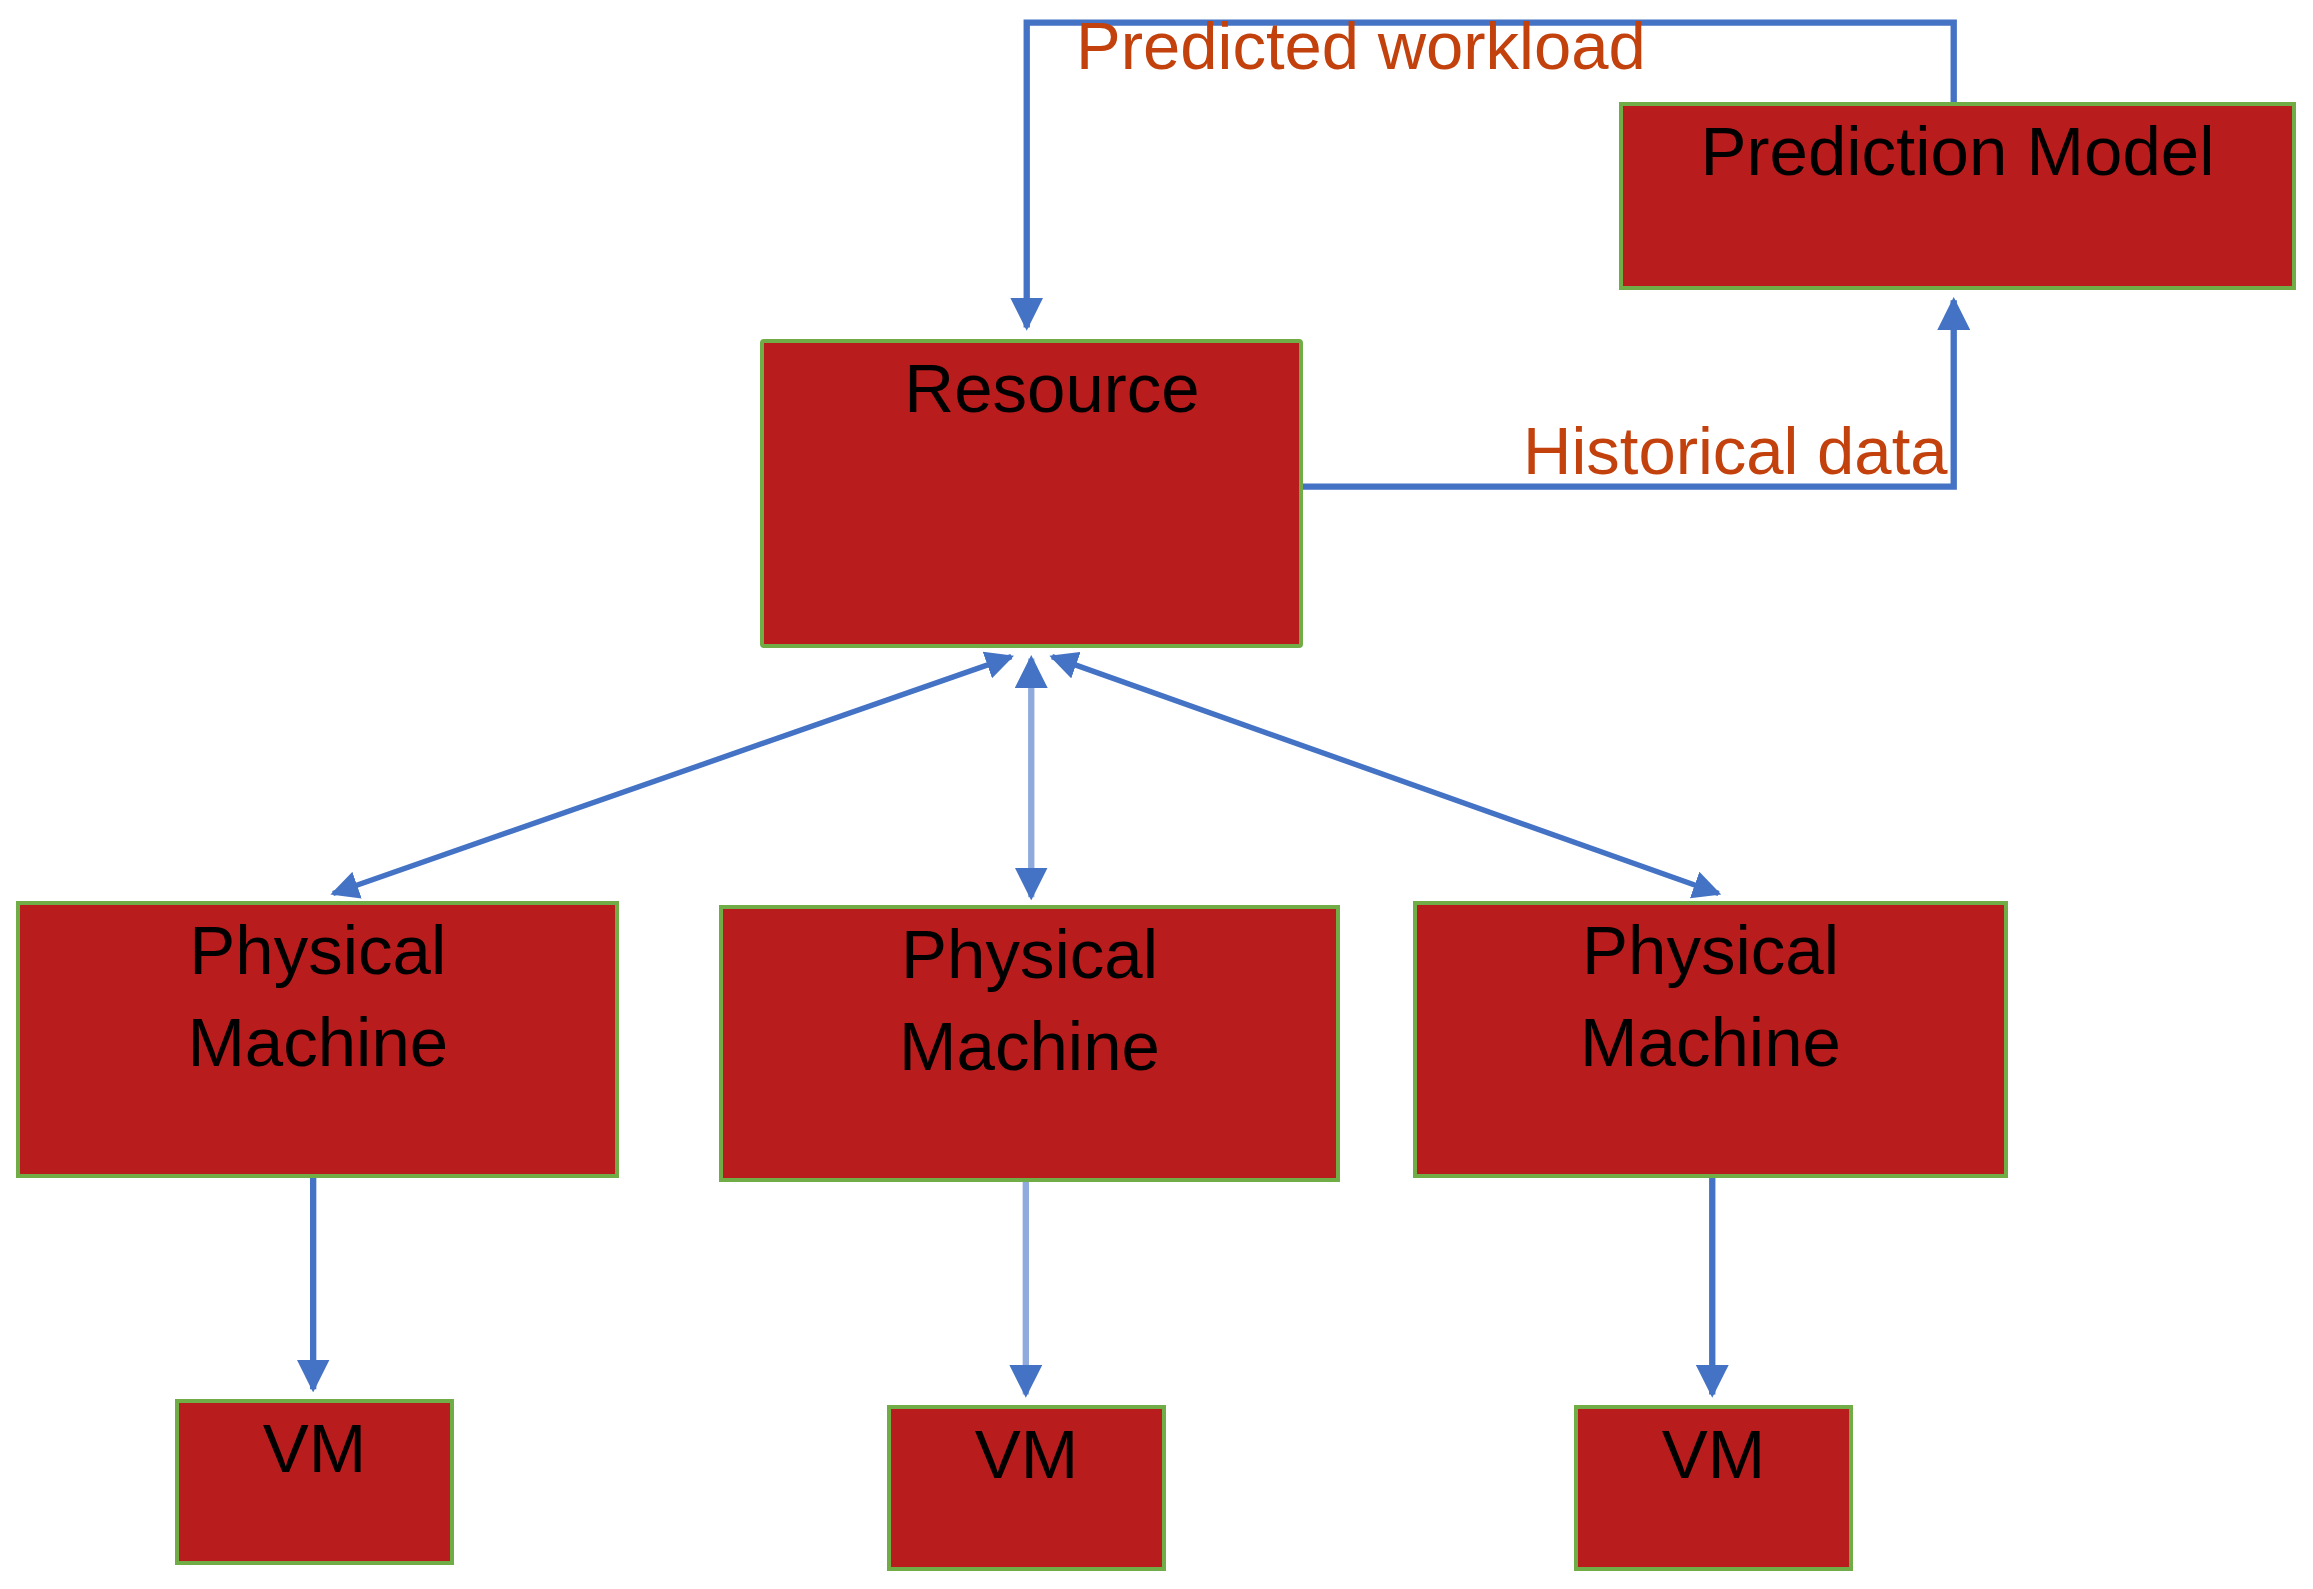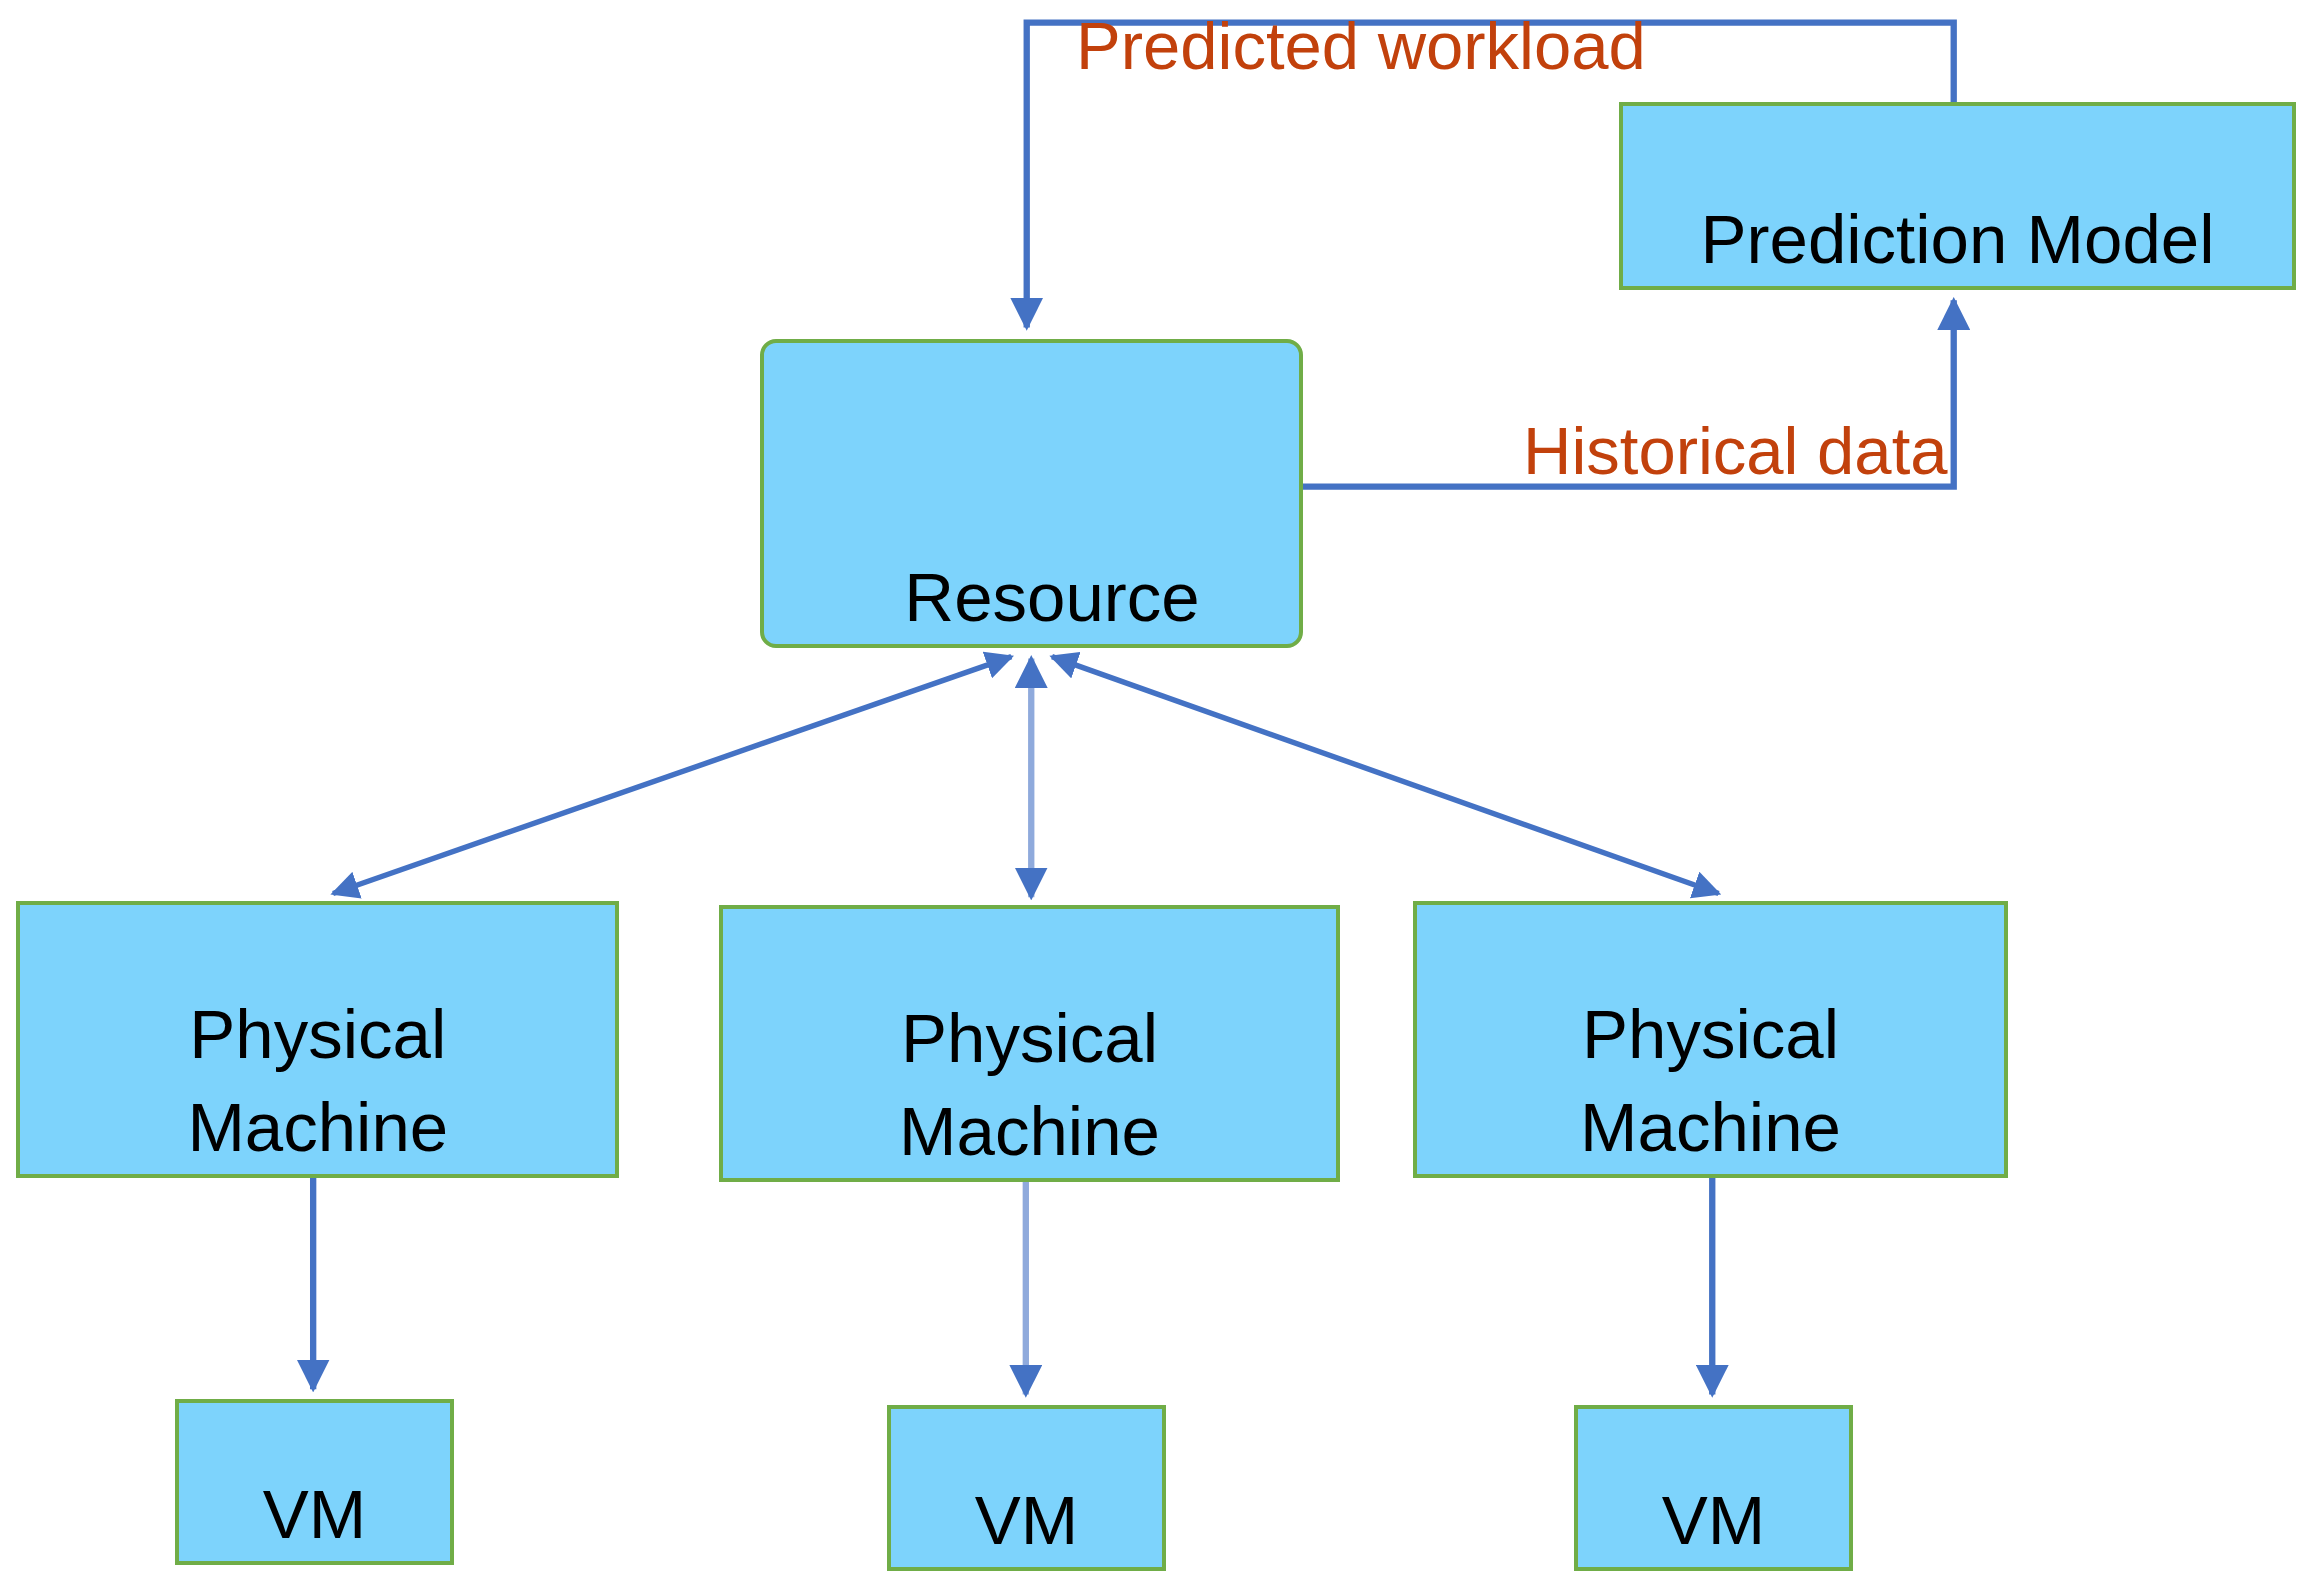--- a/index.html
+++ b/index.html
@@ -22,33 +22,33 @@
     position: absolute;
     left: 0;
     top: 0;
     width: 2313px;
     height: 1589px;
     pointer-events: none;
   }
   .node {
     position: absolute;
     box-sizing: border-box;
-    background: #7dd3fc;
+    background: #b91c1c;
     border: 4.5px solid #70AD47;
     display: flex;
     flex-direction: column;
     align-items: center;
-    justify-content: flex-end;
+    justify-content: flex-start;
     color: #000000;
     text-align: center;
     line-height: 1.34;
     z-index: 3;
   }
   .node.rounded {
-    border-radius: 16px;
+    border-radius: 4px;
     padding-left: 41px;
   }
   .node .line {
     display: block;
     white-space: nowrap;
   }
   .edge-label {
     position: absolute;
     color: #c2410c;
     white-space: nowrap;

